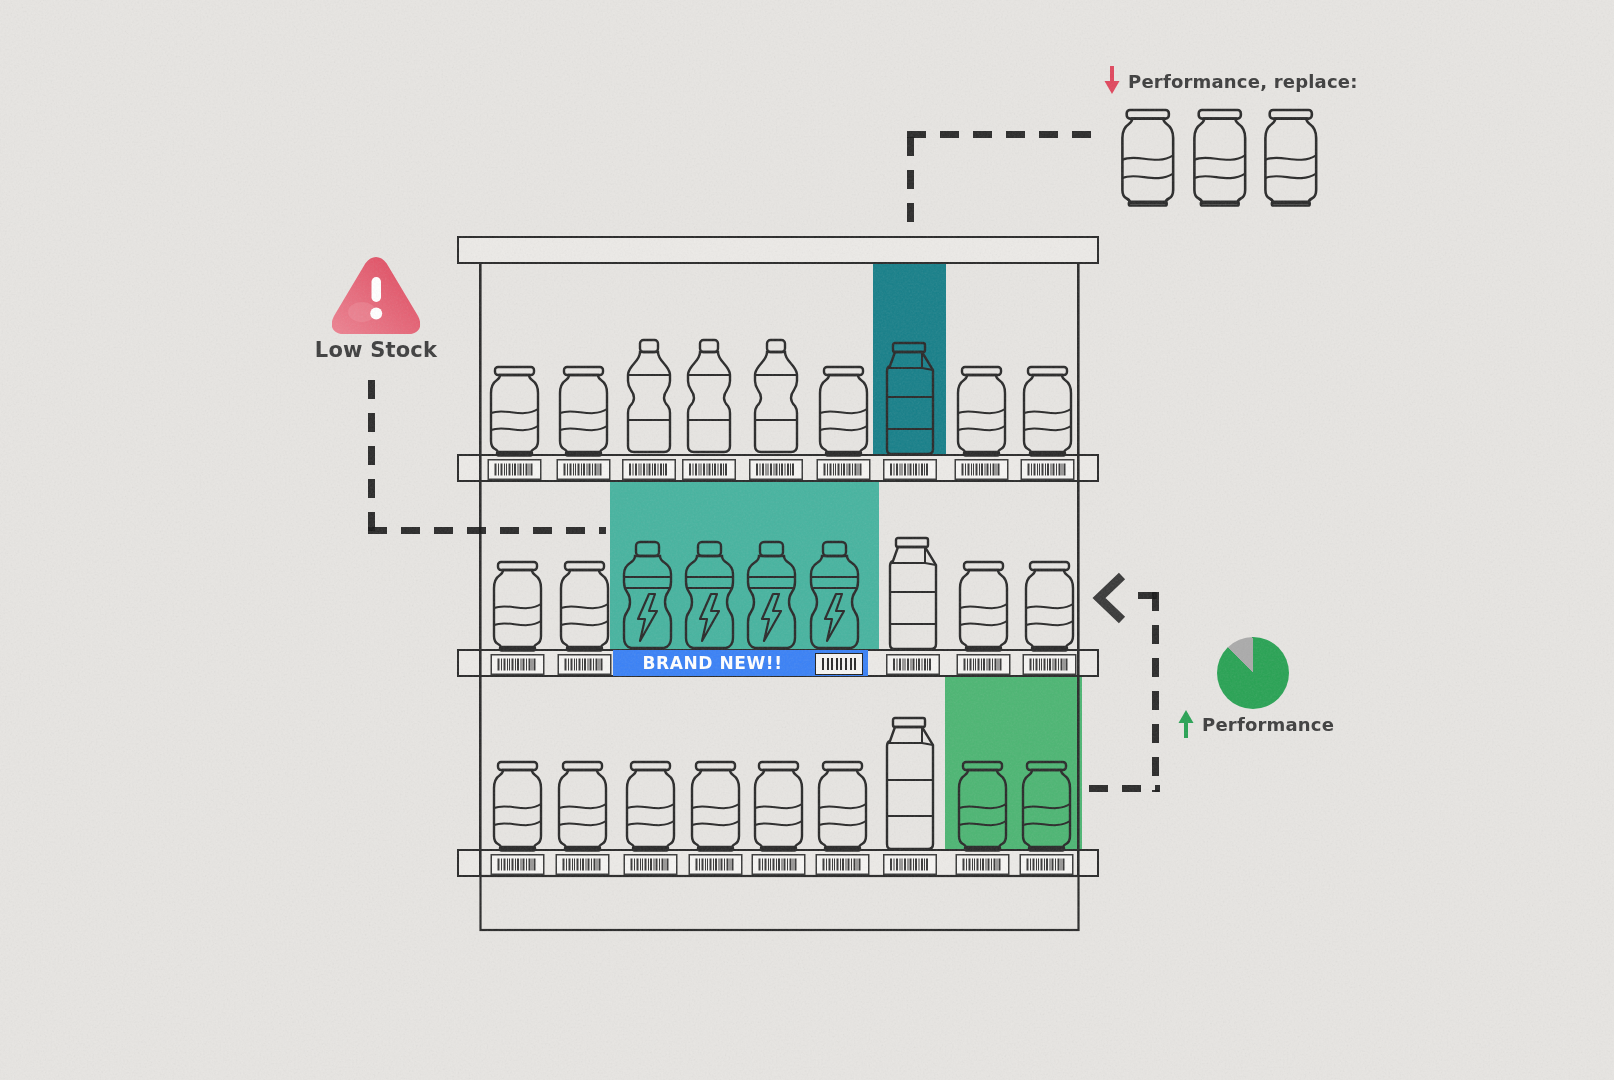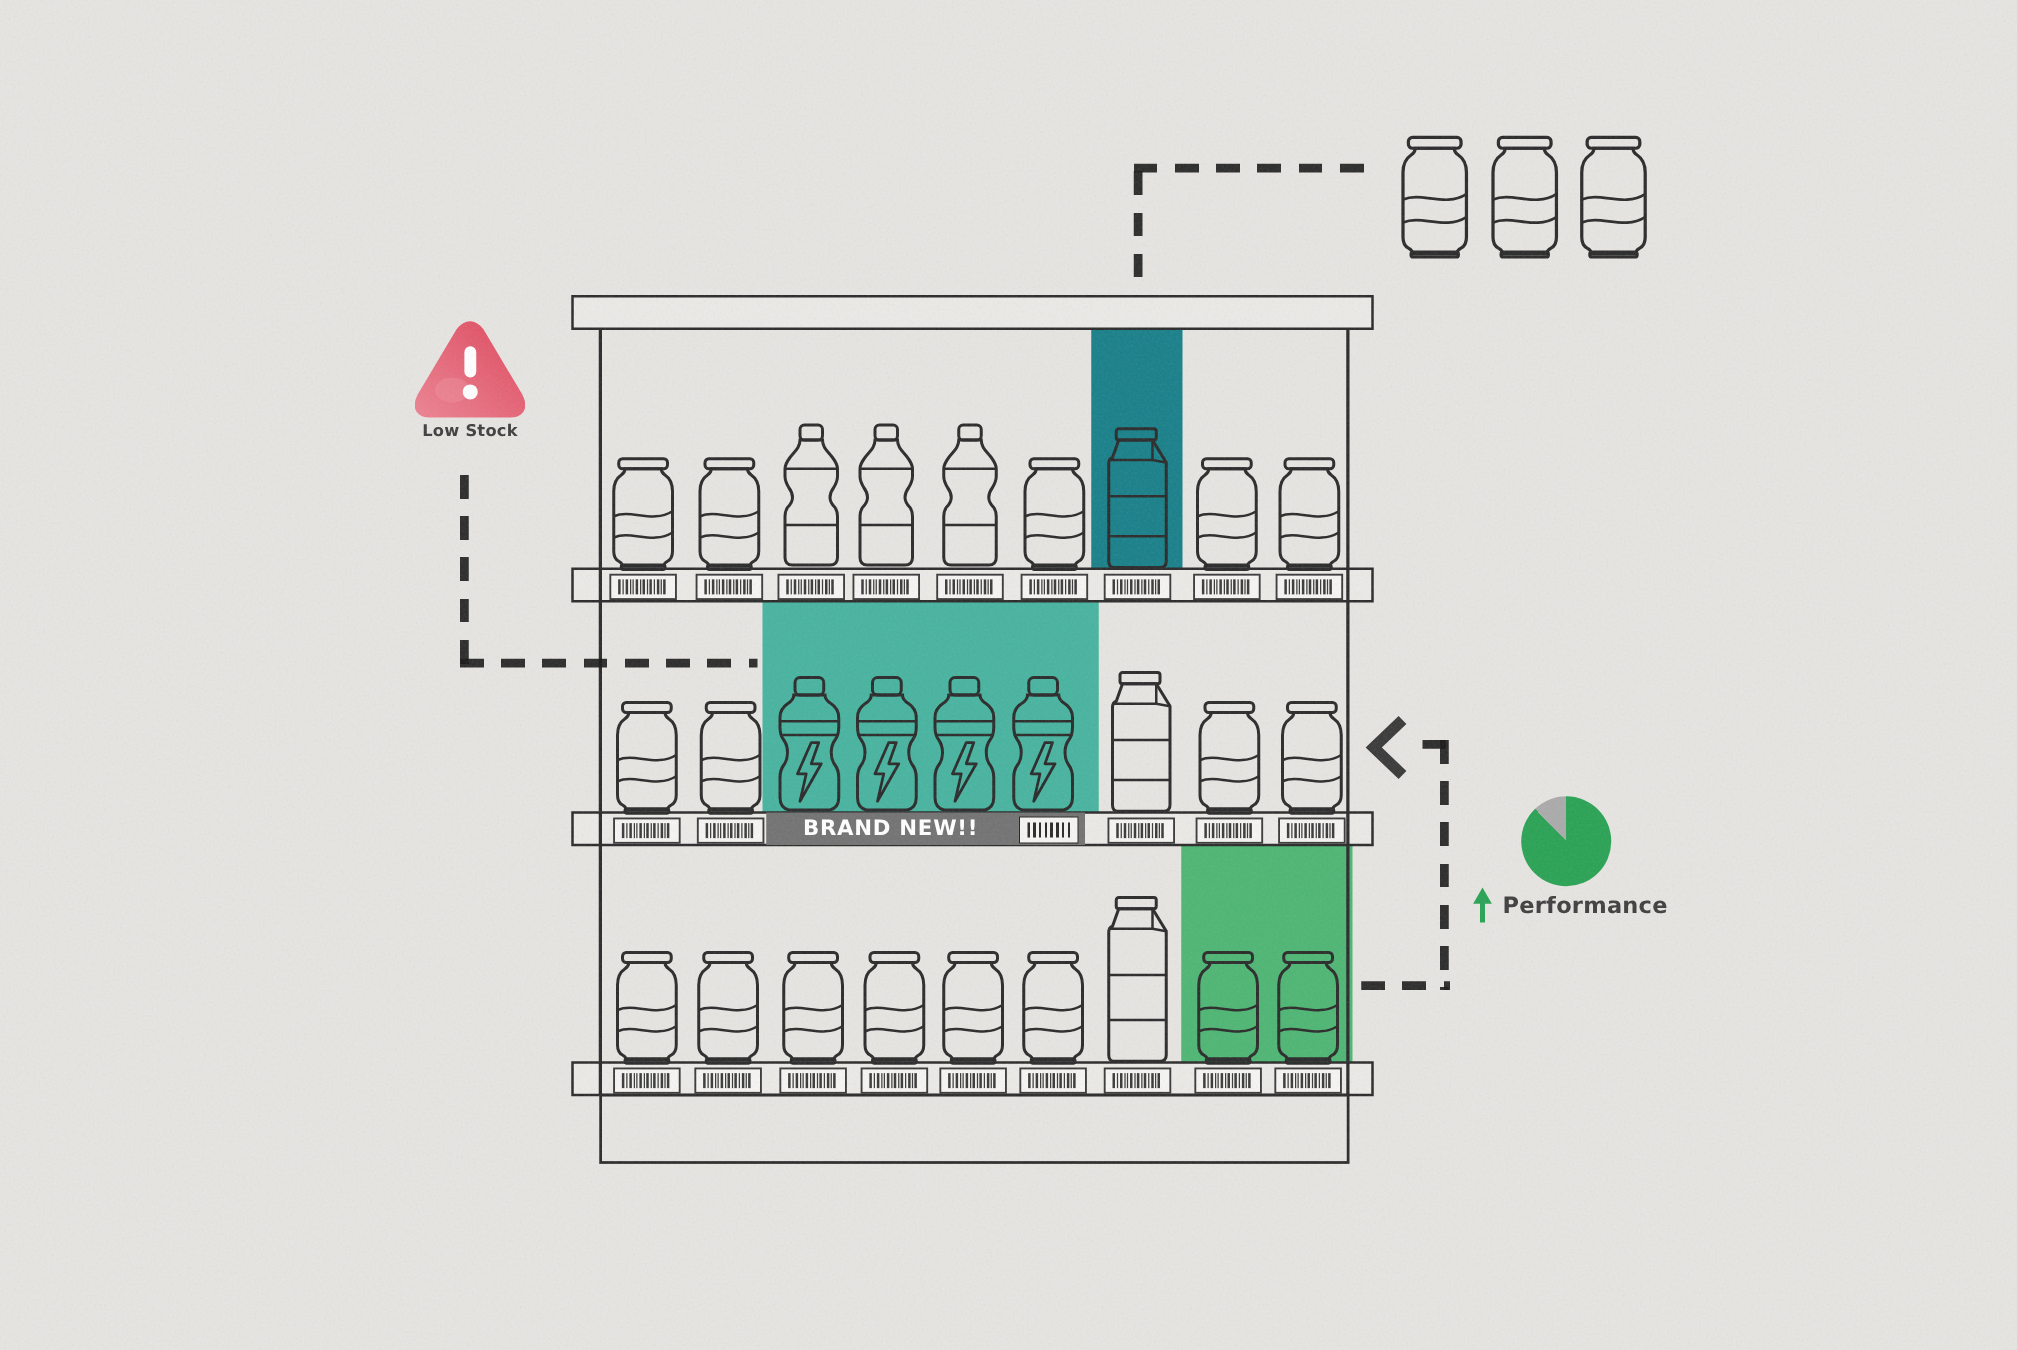--- a/index.html
+++ b/index.html
@@ -8,32 +8,32 @@
     background:#e7e5e2;font-family:"DejaVu Sans","Liberation Sans",sans-serif;
   }
   svg{display:block;}
   .shelf-svg{position:absolute;left:0;top:0;z-index:2;}
   .label{color:#3f3f3f;font-weight:700;letter-spacing:.2px;}
   .dash-h,.dash-v{position:absolute;z-index:3;}
   .dash-h{height:7px;background:repeating-linear-gradient(90deg,rgba(24,24,24,.9) 0 19px,transparent 19px 33px);}
   .dash-v{width:7px;background:repeating-linear-gradient(180deg,rgba(24,24,24,.9) 0 19px,transparent 19px 33px);}
   .banner{
     position:absolute;left:613px;top:650px;width:255px;height:26px;z-index:4;
-    background:#737373;display:flex;align-items:center;justify-content:center;
+    background:#3b82f6;display:flex;align-items:center;justify-content:center;
     padding-right:56px;box-sizing:border-box;
   }
   .banner-text{color:#ffffff;font-size:17px;font-weight:800;letter-spacing:.6px;white-space:nowrap;}
   .banner-barcode{
     position:absolute;right:5px;top:3px;width:46px;height:20px;background:#f6f5f3;
     border:1px solid #222;
     background-image:repeating-linear-gradient(90deg,#2a2a2a 0 2px,transparent 2px 4.6px);
     background-size:34px 12px;background-position:6px 4px;background-repeat:no-repeat;
   }
   .low-stock-wrap{position:absolute;left:306px;top:256px;width:140px;z-index:3;text-align:center;}
-  .low-stock-label{font-size:13px;margin-top:4px;}
+  .low-stock-label{font-size:21px;margin-top:4px;}
   .replace-wrap{position:absolute;left:1104px;top:64px;z-index:3;display:flex;align-items:flex-start;}
   .replace-label{font-size:18px;margin-left:8px;margin-top:7px;white-space:nowrap;}
   .perf-wrap{position:absolute;left:1178px;top:708px;z-index:3;display:flex;align-items:flex-start;}
   .perf-label{font-size:18px;margin-left:8px;margin-top:6px;white-space:nowrap;}
   .pie{position:absolute;left:1217px;top:637px;width:72px;height:72px;border-radius:50%;z-index:3;}
   .chev{position:absolute;left:1090px;top:571px;z-index:3;}
   .logo{
     position:absolute;left:1356px;top:962px;z-index:5;
     font-size:62px;font-weight:700;letter-spacing:-2px;color:#17756b;line-height:1;
     white-space:nowrap;
@@ -213,20 +213,27 @@
   <div class="low-stock-wrap">
     <svg width="88" height="78" viewBox="0 0 88 78" style="margin:0 auto;display:block">
       <path d="M37 10 Q44 1 51 10 L82 62 Q88 74 74 74 H14 Q0 74 6 62 Z" fill="url(#lsg)" stroke="url(#lsg)" stroke-width="9" stroke-linejoin="round"></path>
       <ellipse cx="30" cy="56" rx="14" ry="10" fill="#f09aa5" opacity="0.35"></ellipse>
       <rect x="39.5" y="21" width="9.5" height="25" rx="4.7" fill="#ffffff"></rect>
       <circle cx="44.2" cy="57.5" r="6" fill="#ffffff"></circle>
     </svg>
     <div class="label low-stock-label">Low Stock</div>
   </div>
 
+  <div class="replace-wrap">
+    <svg width="16" height="32" viewBox="0 0 16 32">
+      <rect x="6" y="2" width="4" height="17" fill="#e0485e"></rect>
+      <polygon points="0.5,17 8,30 15.5,17" fill="#e0485e"></polygon>
+    </svg>
+    <span class="label replace-label">Performance, replace:</span>
+  </div>
 
   <div class="pie" id="pie" style="background: conic-gradient(from 316deg, rgb(171, 171, 171) 0deg, rgb(171, 171, 171) 43.2deg, rgb(42, 163, 85) 43.2deg, rgb(42, 163, 85) 360deg);"></div>
   <div class="perf-wrap">
     <svg width="16" height="32" viewBox="0 0 16 32">
       <polygon points="0.5,15 8,2 15.5,15" fill="#2aa355"></polygon>
       <rect x="6" y="13" width="4" height="17" fill="#2aa355"></rect>
     </svg>
     <span class="label perf-label">Performance</span>
   </div>
 

